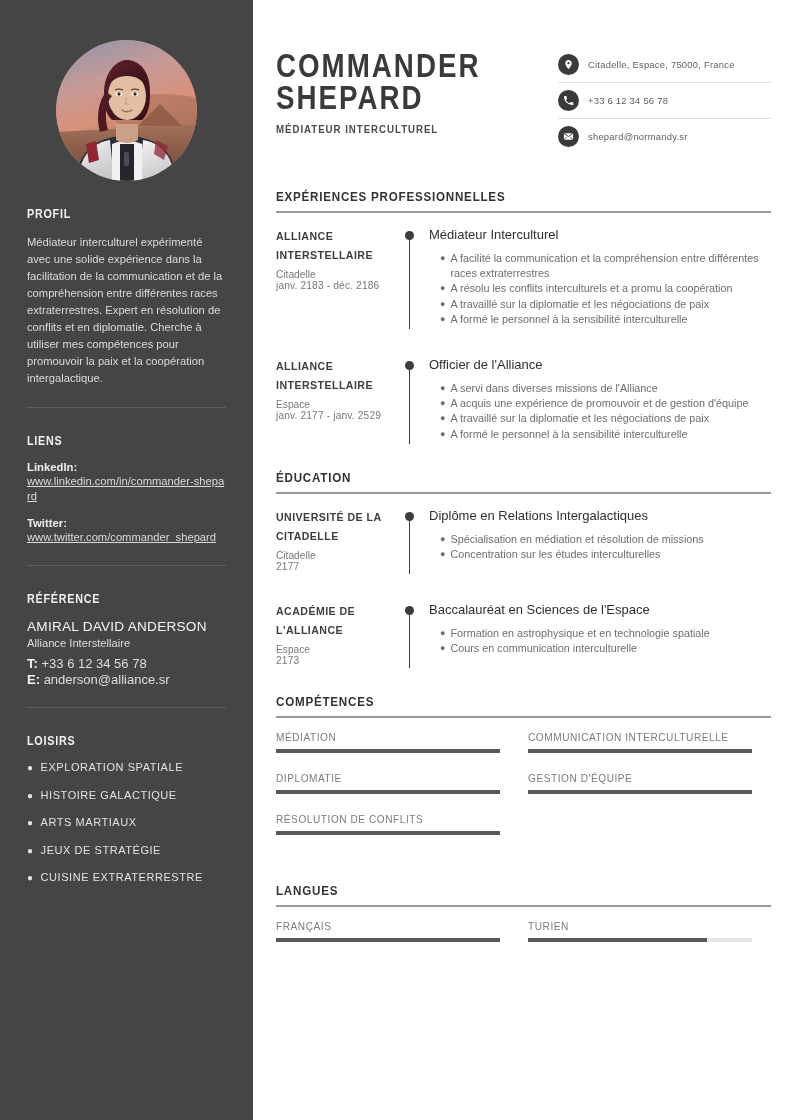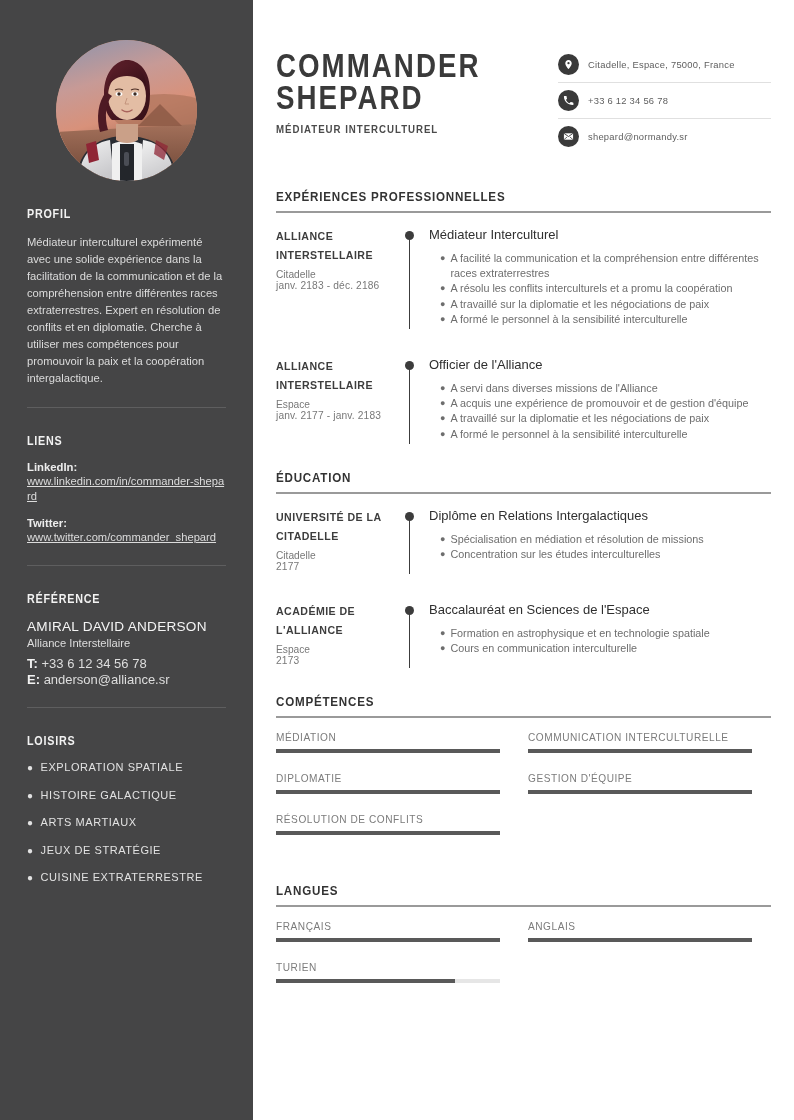--- a/index.html
+++ b/index.html
@@ -536,21 +536,21 @@
                 <span class="b-dot">●</span>
                 <span class="b-txt">A formé le personnel à la sensibilité interculturelle</span>
               </div>
             </div>
           </div>
           <div class="entry-gap"></div>
           <div class="entry">
             <div class="entry-left">
               <div class="org-name">ALLIANCE INTERSTELLAIRE</div>
               <div class="org-place">Espace</div>
-              <div class="org-dates">janv. 2177 - janv. 2183</div>
+              <div class="org-dates">janv. 2177 - janv. 2529</div>
             </div>
             <div class="entry-rail">
               <span class="rail-dot"></span>
               <span class="rail-line"></span>
             </div>
             <div class="entry-right">
               <div class="entry-title">Officier de l'Alliance</div>
               <div class="bullet">
                 <span class="b-dot">●</span>
                 <span class="b-txt">A servi dans diverses missions de l'Alliance</span>
@@ -665,26 +665,20 @@
       <div class="sec-h">LANGUES</div>
       <div class="sec-rule"></div>
       <div class="bar-grid" id="languages-grid">
           <div class="bar-item">
             <div class="bar-label">FRANÇAIS</div>
             <div class="bar-track">
               <div class="bar-fill" style="width: 100%;"></div>
             </div>
           </div>
           <div class="bar-item">
-            <div class="bar-label">ANGLAIS</div>
-            <div class="bar-track">
-              <div class="bar-fill" style="width: 100%;"></div>
-            </div>
-          </div>
-          <div class="bar-item">
             <div class="bar-label">TURIEN</div>
             <div class="bar-track">
               <div class="bar-fill" style="width: 80%;"></div>
             </div>
           </div>
         </div>
     </section>
 
   </main>
 </div>

